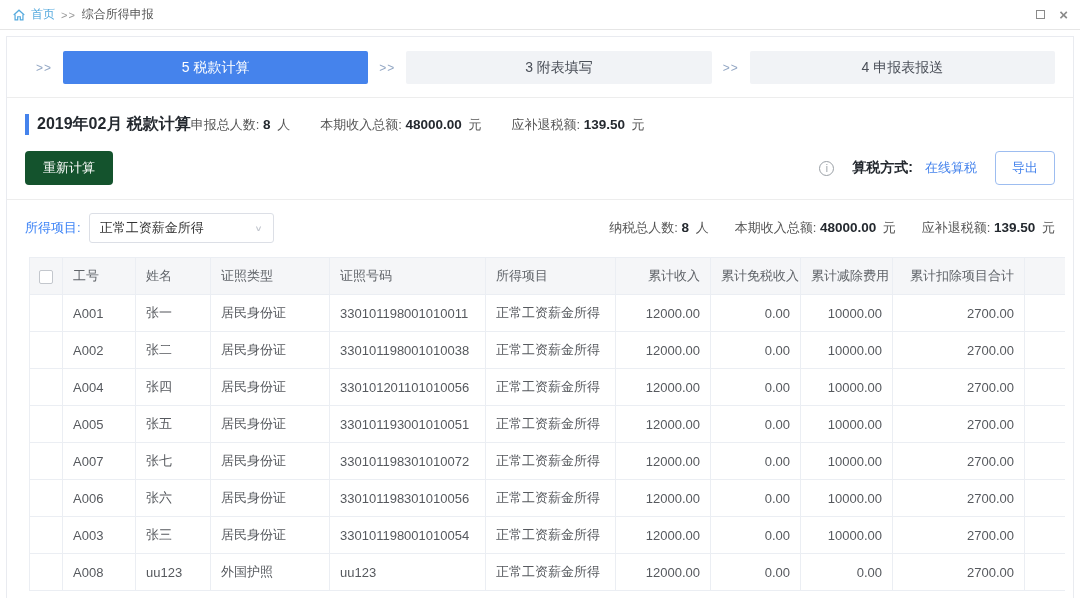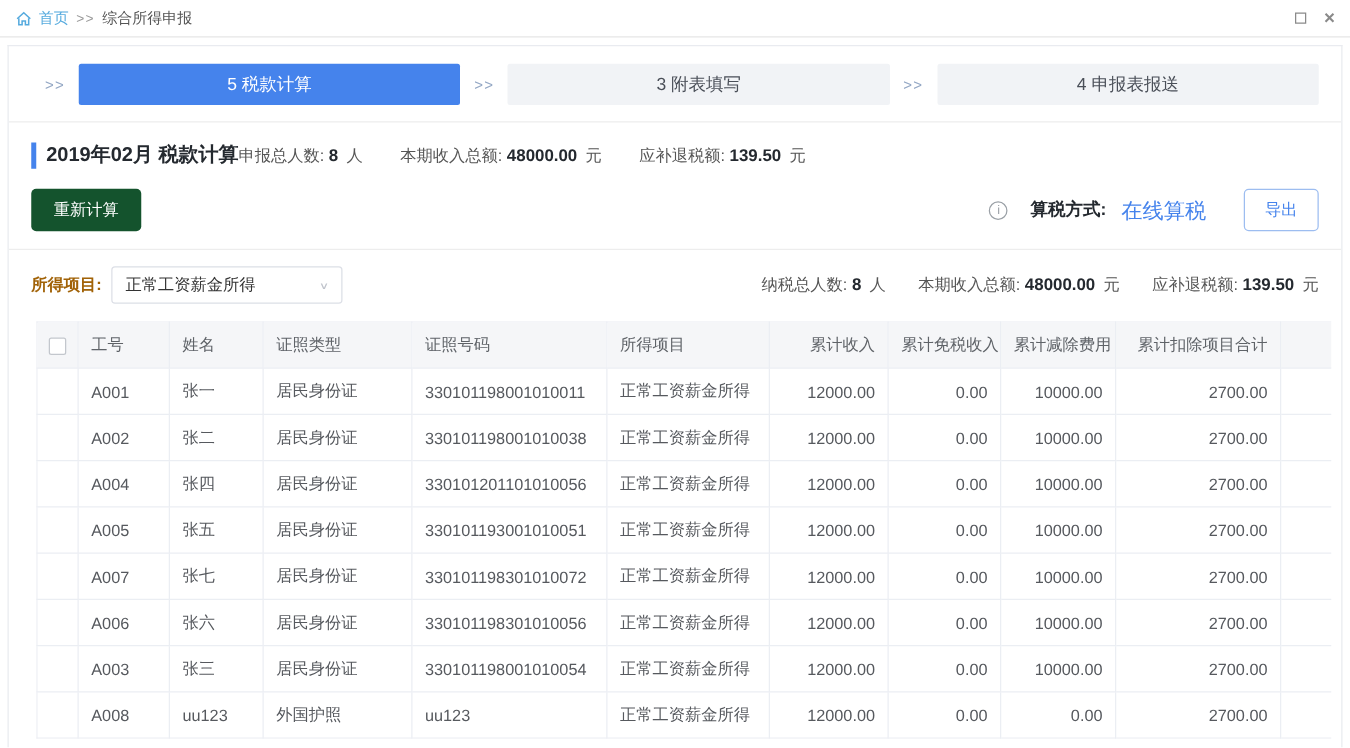--- a/index.html
+++ b/index.html
@@ -55,31 +55,31 @@
     background: #14532d; color: #fff; font-size: 13px;
     border: none; border-radius: 4px; padding: 8px 18px; cursor: pointer;
   }
   .toolbar-right { margin-left: auto; display: flex; align-items: center; gap: 12px; }
   .info-icon {
     width: 15px; height: 15px; border: 1px solid #9aa0a6; border-radius: 50%;
     color: #9aa0a6; font-size: 10px; line-height: 14px; text-align: center;
     display: inline-block; font-style: normal;
   }
   .tax-mode-label { font-size: 14px; font-weight: bold; color: #24292f; margin-left: 6px; }
-  .tax-mode-value { font-size: 17px; color: #4583ec; cursor: pointer; margin-right: 6px; }
+  .tax-mode-value { font-size: 13px; color: #4583ec; cursor: pointer; margin-right: 6px; }
   .btn-outline {
     background: #fff; color: #4583ec; font-size: 13px;
-    border: 1px solid #9dbdf0; border-radius: 4px; padding: 7px 16px; cursor: pointer; margin-left: 12px;
+    border: 1px solid #9dbdf0; border-radius: 4px; padding: 7px 16px; cursor: pointer;
   }
   .btn-outline.wide { padding: 7px 26px; }
   .toolbar-divider { border-bottom: 1px solid #ededed; }
 
   
   .filter-row { display: flex; align-items: center; padding: 13px 18px 12px 18px; }
-  .filter-label { font-size: 13px; color: #a16207; margin-right: 8px; font-weight: bold; }
+  .filter-label { font-size: 13px; color: #3b82f6; margin-right: 8px; }
   .select-box {
     width: 185px; height: 30px; border: 1px solid #dcdfe6; border-radius: 3px;
     display: flex; align-items: center; padding: 0 10px; cursor: pointer;
     font-size: 13px; color: #333; background: #fff;
   }
   .select-caret { margin-left: auto; color: #c0c4cc; font-size: 11px; transform: scaleY(0.7); }
   .filter-stats { margin-left: auto; display: flex; align-items: center; }
   .filter-stats .stat { margin-right: 0; margin-left: 26px; }
 
   

